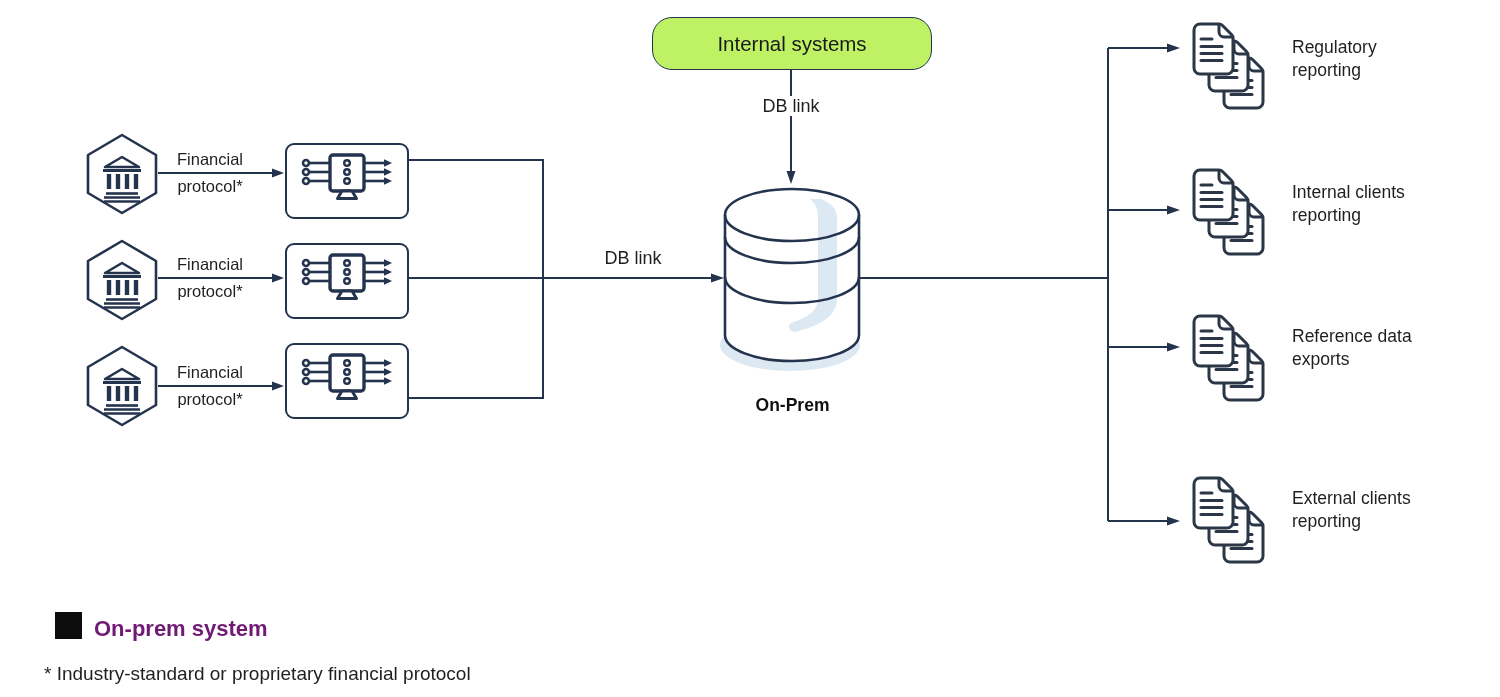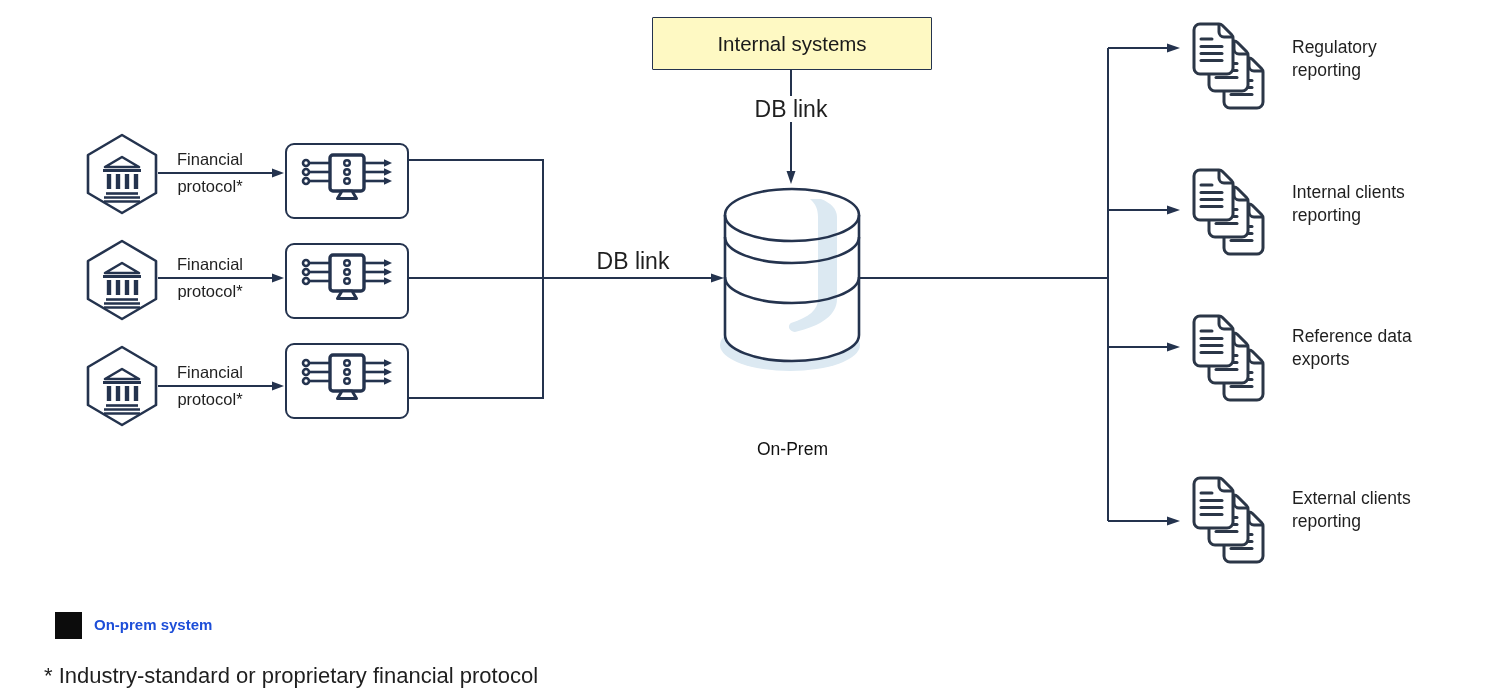--- a/index.html
+++ b/index.html
@@ -5,51 +5,51 @@
 <style>
   html,body{margin:0;padding:0;background:#ffffff;}
   .canvas{
     position:relative;width:1500px;height:697px;background:#ffffff;overflow:hidden;
     font-family:"Liberation Sans","DejaVu Sans",sans-serif;color:#1c1c1c;
   }
   .abs{position:absolute;}
   svg.wires{position:absolute;left:0;top:0;width:1500px;height:697px;}
   .node-box{
     position:absolute;left:652px;top:17px;width:278px;height:51px;
-    border:1.6px solid #24334e;border-radius:1px;background:#fef9c3;
+    border:1.6px solid #24334e;border-radius:20px;background:#bef264;
     display:flex;align-items:center;justify-content:center;
     font-size:20.5px;color:#1a1a1a;
   }
   .server-box{
     position:absolute;width:120px;height:72px;left:285px;
     border:2px solid #24334e;border-radius:9px;background:#ffffff;
     display:flex;align-items:center;justify-content:center;
   }
   .protocol-label{
     position:absolute;left:150px;width:120px;text-align:center;
     font-size:16.5px;line-height:27px;color:#1f1f1f;
   }
   .protocol-label span{display:block;}
-  .dblink{font-size:23px;color:#1f1f1f;text-align:center;}
+  .dblink{font-size:18px;color:#1f1f1f;text-align:center;}
   .dblink-top{position:absolute;left:741px;top:96px;width:100px;}
   .dblink-top span{background:#ffffff;padding:0 5px;}
   .dblink-main{position:absolute;left:563px;top:248px;width:140px;}
   .wh-label{
     position:absolute;left:690px;top:394px;width:205px;text-align:center;
-    font-weight:normal;font-size:17.5px;line-height:22px;color:#111;margin-top:44px;
+    font-weight:bold;font-size:17.5px;line-height:22px;color:#111;
   }
   .wh-label span{display:block;}
   .out-label{
     position:absolute;left:1292px;width:210px;
     font-size:17.5px;line-height:22.5px;color:#1f1f1f;
   }
   .out-label span{display:block;}
   .legend-square{position:absolute;left:55px;top:612px;width:27px;height:27px;background:#0c0c0c;}
-  .legend-label{position:absolute;left:94px;top:616px;font-weight:bold;font-size:15px;color:#1d4ed8;}
-  .footnote{position:absolute;left:44px;top:663px;font-size:22px;color:#1f1f1f;}
+  .legend-label{position:absolute;left:94px;top:616px;font-weight:bold;font-size:22px;color:#701a75;}
+  .footnote{position:absolute;left:44px;top:663px;font-size:19px;color:#1f1f1f;}
 </style>
 </head>
 <body>
 
 <div class="canvas">
 
   <svg width="0" height="0" style="position:absolute" aria-hidden="true">
     <defs>
 
       <symbol id="sym-bank" viewBox="0 0 76 82">

